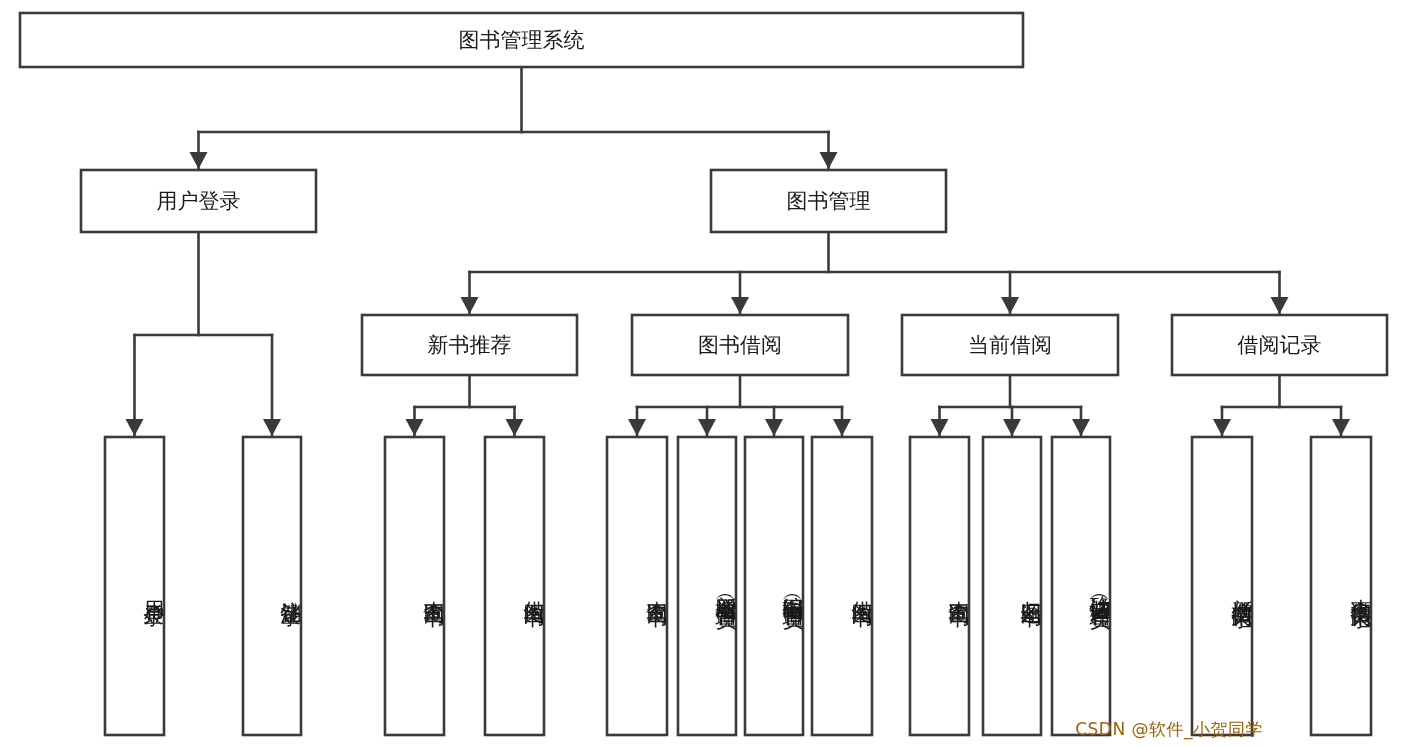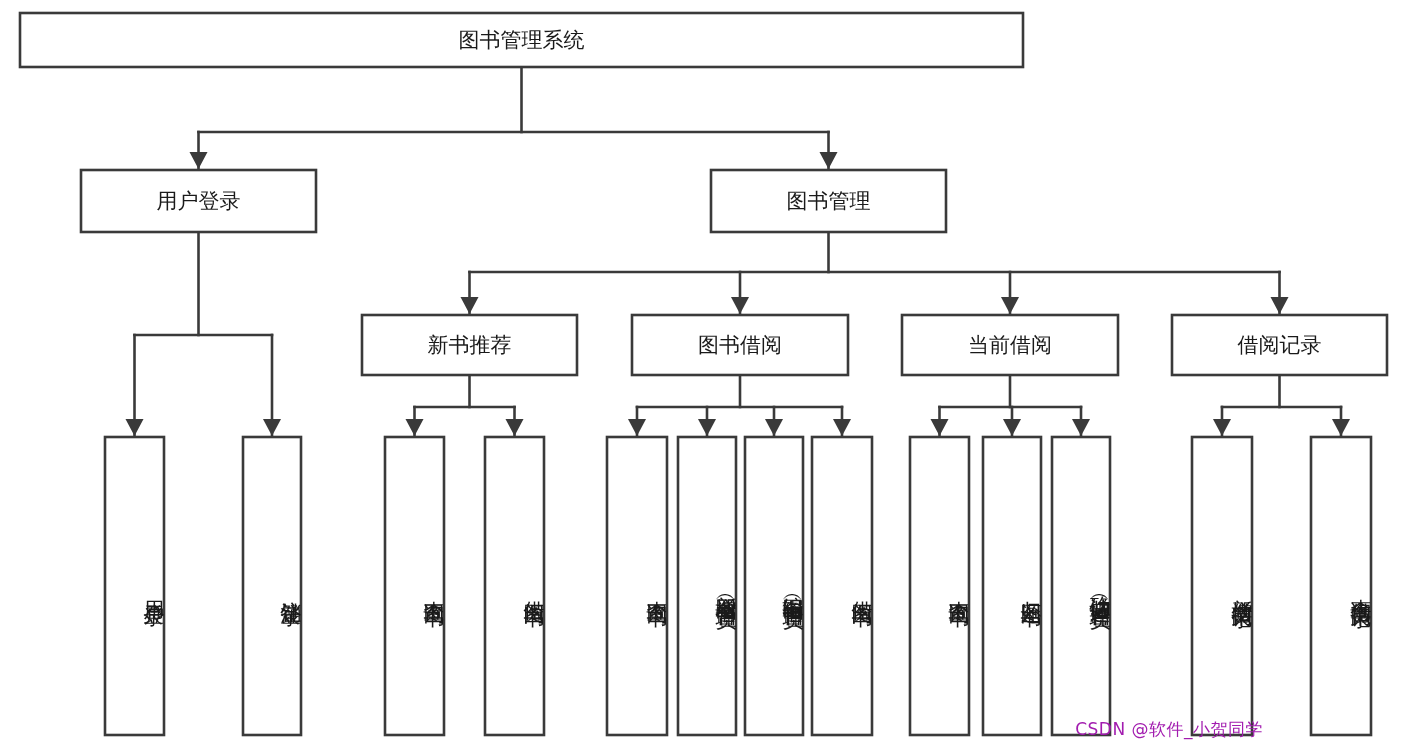--- a/index.html
+++ b/index.html
@@ -67,21 +67,21 @@
     display: flex;
     align-items: flex-start;
     justify-content: center;
   }
   .watermark {
     position: absolute;
     right: 10px;
     bottom: 6px;
     font-family: "DejaVu Sans", "Liberation Sans", sans-serif;
     font-size: 17px;
-    color: #a21caf;
+    color: #a16207;
     letter-spacing: 0.5px;
     white-space: nowrap;
   }
 </style>
 </head>
 <body>
 
 <div id="diagram-root">
 
   <svg id="tree-svg" viewBox="0 0 1405 747">

